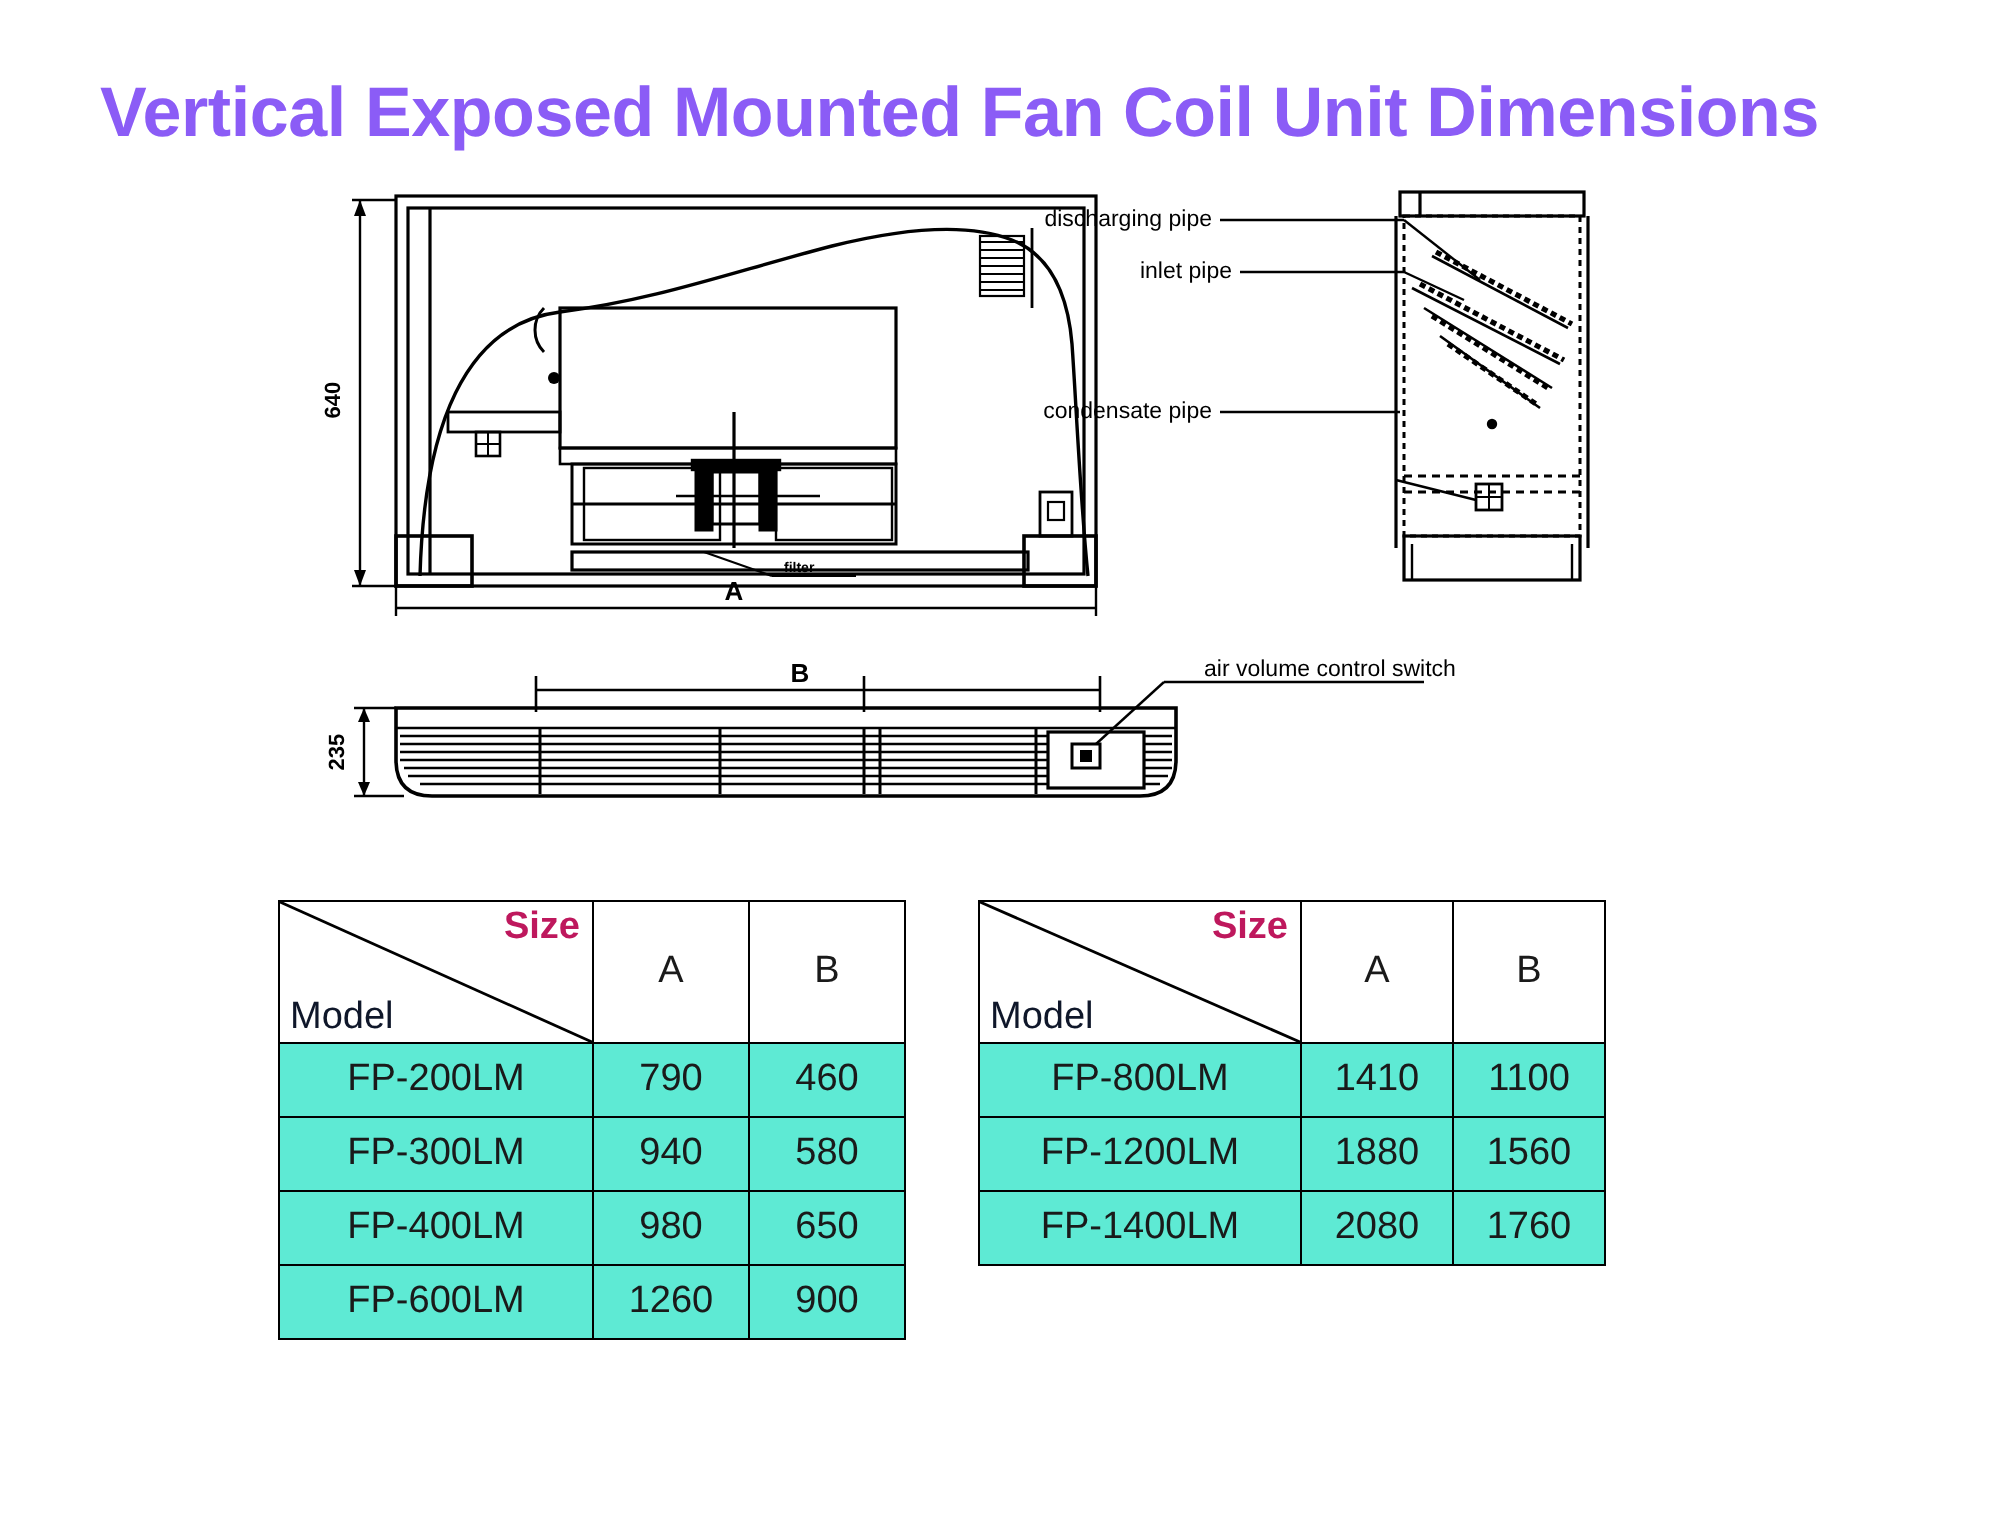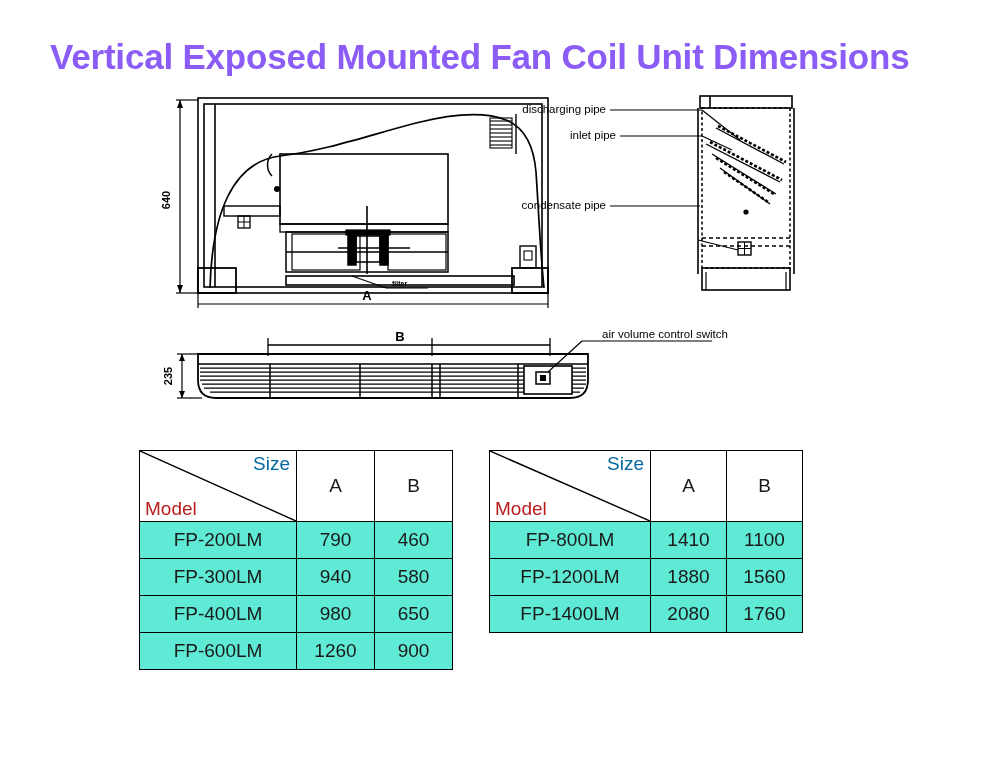--- a/index.html
+++ b/index.html
@@ -105,28 +105,29 @@
     position: absolute;
     inset: 0;
     width: 100%;
     height: 100%;
   }
   .corner-size {
     position: absolute;
     right: 6px;
     top: 2px;
     font-size: 19px;
-    color: #0369a1;
+    color: #be185d;
+    font-weight: bold;
   }
   .corner-model {
     position: absolute;
     left: 5px;
     bottom: 1px;
     font-size: 19px;
-    color: #b91c1c;
+    color: #0f172a;
   }
   .model-cell { width: 156px; }
   .val-cell   { width: 77px; }
   #table-right .corner-cell,
   #table-right .model-cell { width: 160px; }
   #table-right .val-cell   { width: 75px; }
 </style>
 </head>
 <body>
 

